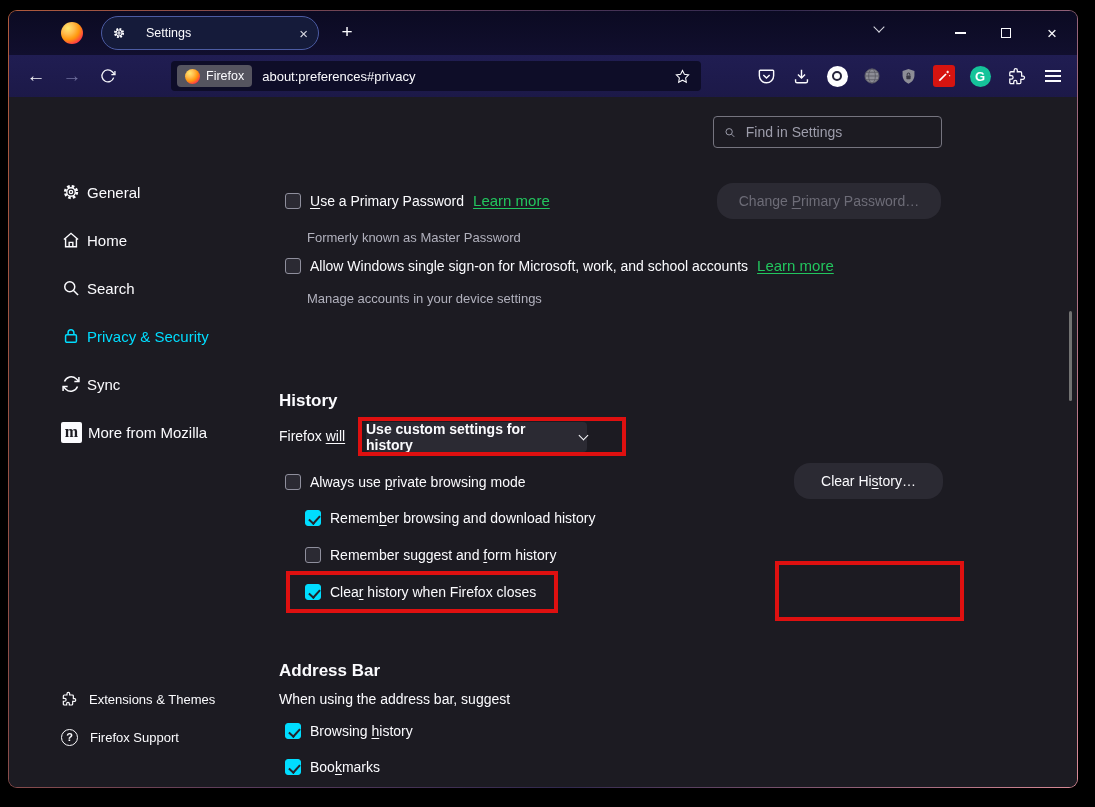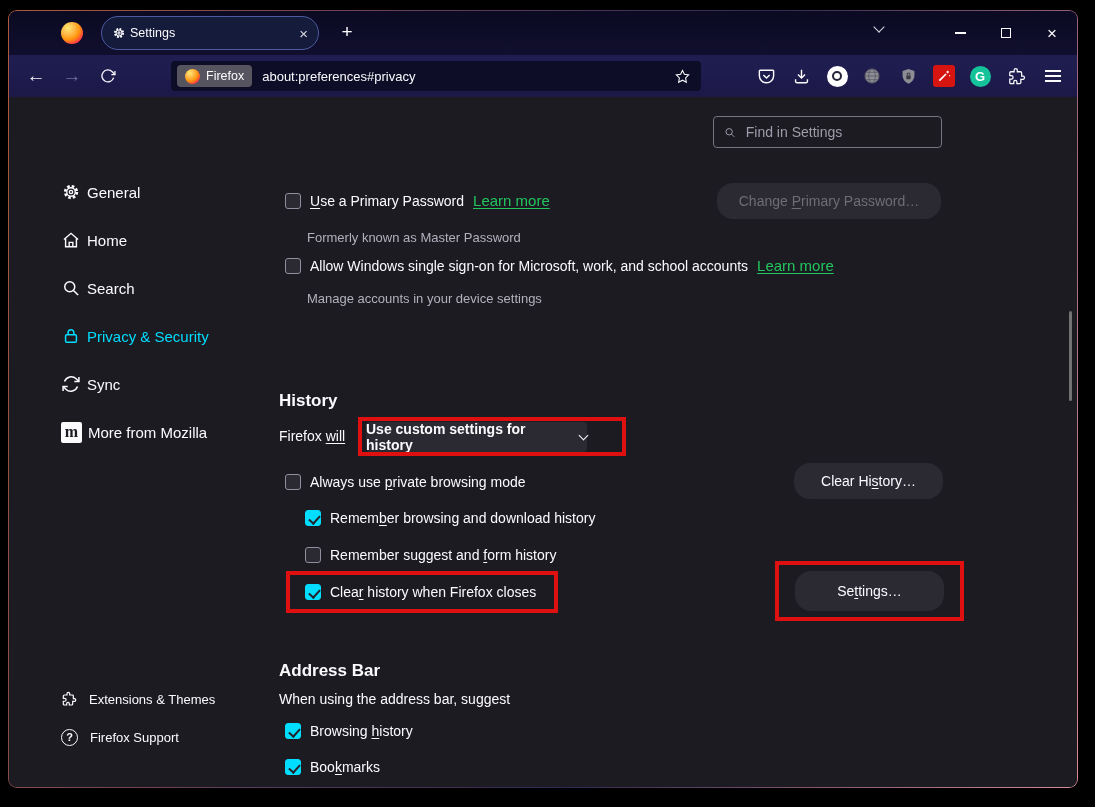--- a/index.html
+++ b/index.html
@@ -19,21 +19,21 @@
     background:#1c1b22;
   }
   
   .tabbar { position:absolute; left:0; top:0; right:0; height:44px; background:linear-gradient(180deg,#0b0a22,#110f2e); }
   .ff-logo { width:22px; height:22px; border-radius:50%;
     background:radial-gradient(circle at 32% 28%, #ffe96e 0%, #ffbd4f 28%, #ff980e 52%, #ff3647 78%, #b5007f 100%); }
   .ff-logo.small { width:15px; height:15px; }
   .tabbar .ff-logo { position:absolute; left:52px; top:11px; }
   .tab {
     position:absolute; left:92px; top:5px; width:218px; height:34px; border-radius:17px;
-    background:#151b3a; border:1px solid #4c5ca3; display:flex; align-items:center; gap:4px; padding:14px 10px;
+    background:#151b3a; border:1px solid #4c5ca3; display:flex; align-items:center; gap:20px; padding:14px 10px;
   }
   .tab-title { font-size:12.5px; color:#fbfbfe; flex:1; }
   .tab-close { font-size:15px; color:#d7d7e0; line-height:1; cursor:default; }
   .newtab { position:absolute; left:324px; top:7px; width:28px; height:28px; display:flex; align-items:center; justify-content:center;
     color:#fbfbfe; font-size:19px; font-weight:300; }
   .chev { width:8px; height:8px; border-right:1.7px solid currentColor; border-bottom:1.7px solid currentColor; transform:rotate(45deg); }
   .tab-overflow { position:absolute; left:858px; top:12px; width:24px; height:18px; color:#d7d7e0; display:flex; justify-content:center; }
   .win-controls { position:absolute; right:2px; top:0; height:44px; display:flex; }
   .wc { width:46px; height:44px; display:flex; align-items:center; justify-content:center; color:#fbfbfe; }
   .wc-min-glyph { width:11px; height:1.5px; background:#fbfbfe; }
@@ -313,23 +313,20 @@
       <span class="lbl"><span>Remem</span><span class="ak">b</span><span>er browsing and download history</span></span>
     </div>
     <div class="row" style="left:296px; top:450px">
       <span class="cb"></span>
       <span class="lbl"><span>Remember suggest and </span><span class="ak">f</span><span>orm history</span></span>
     </div>
     <div class="row" style="left:296px; top:487px">
       <span class="cb checked"></span>
       <span class="lbl"><span>Clea</span><span class="ak">r</span><span> history when Firefox closes</span></span>
     </div>
-    <div class="btn" style="left:786px; top:474px; width:149px; height:40px">
-      <span class="lbl" style="color:inherit"><span>Se</span><span class="ak">t</span><span>tings…</span></span>
-    </div>
 
     <div class="heading" style="left:270px; top:564px">Address Bar</div>
     <div class="desc" style="left:270px; top:594px">When using the address bar, suggest</div>
     <div class="row" style="left:276px; top:626px">
       <span class="cb checked"></span>
       <span class="lbl"><span>Browsing </span><span class="ak">h</span><span>istory</span></span>
     </div>
     <div class="row" style="left:276px; top:662px">
       <span class="cb checked"></span>
       <span class="lbl"><span>Boo</span><span class="ak">k</span><span>marks</span></span>

